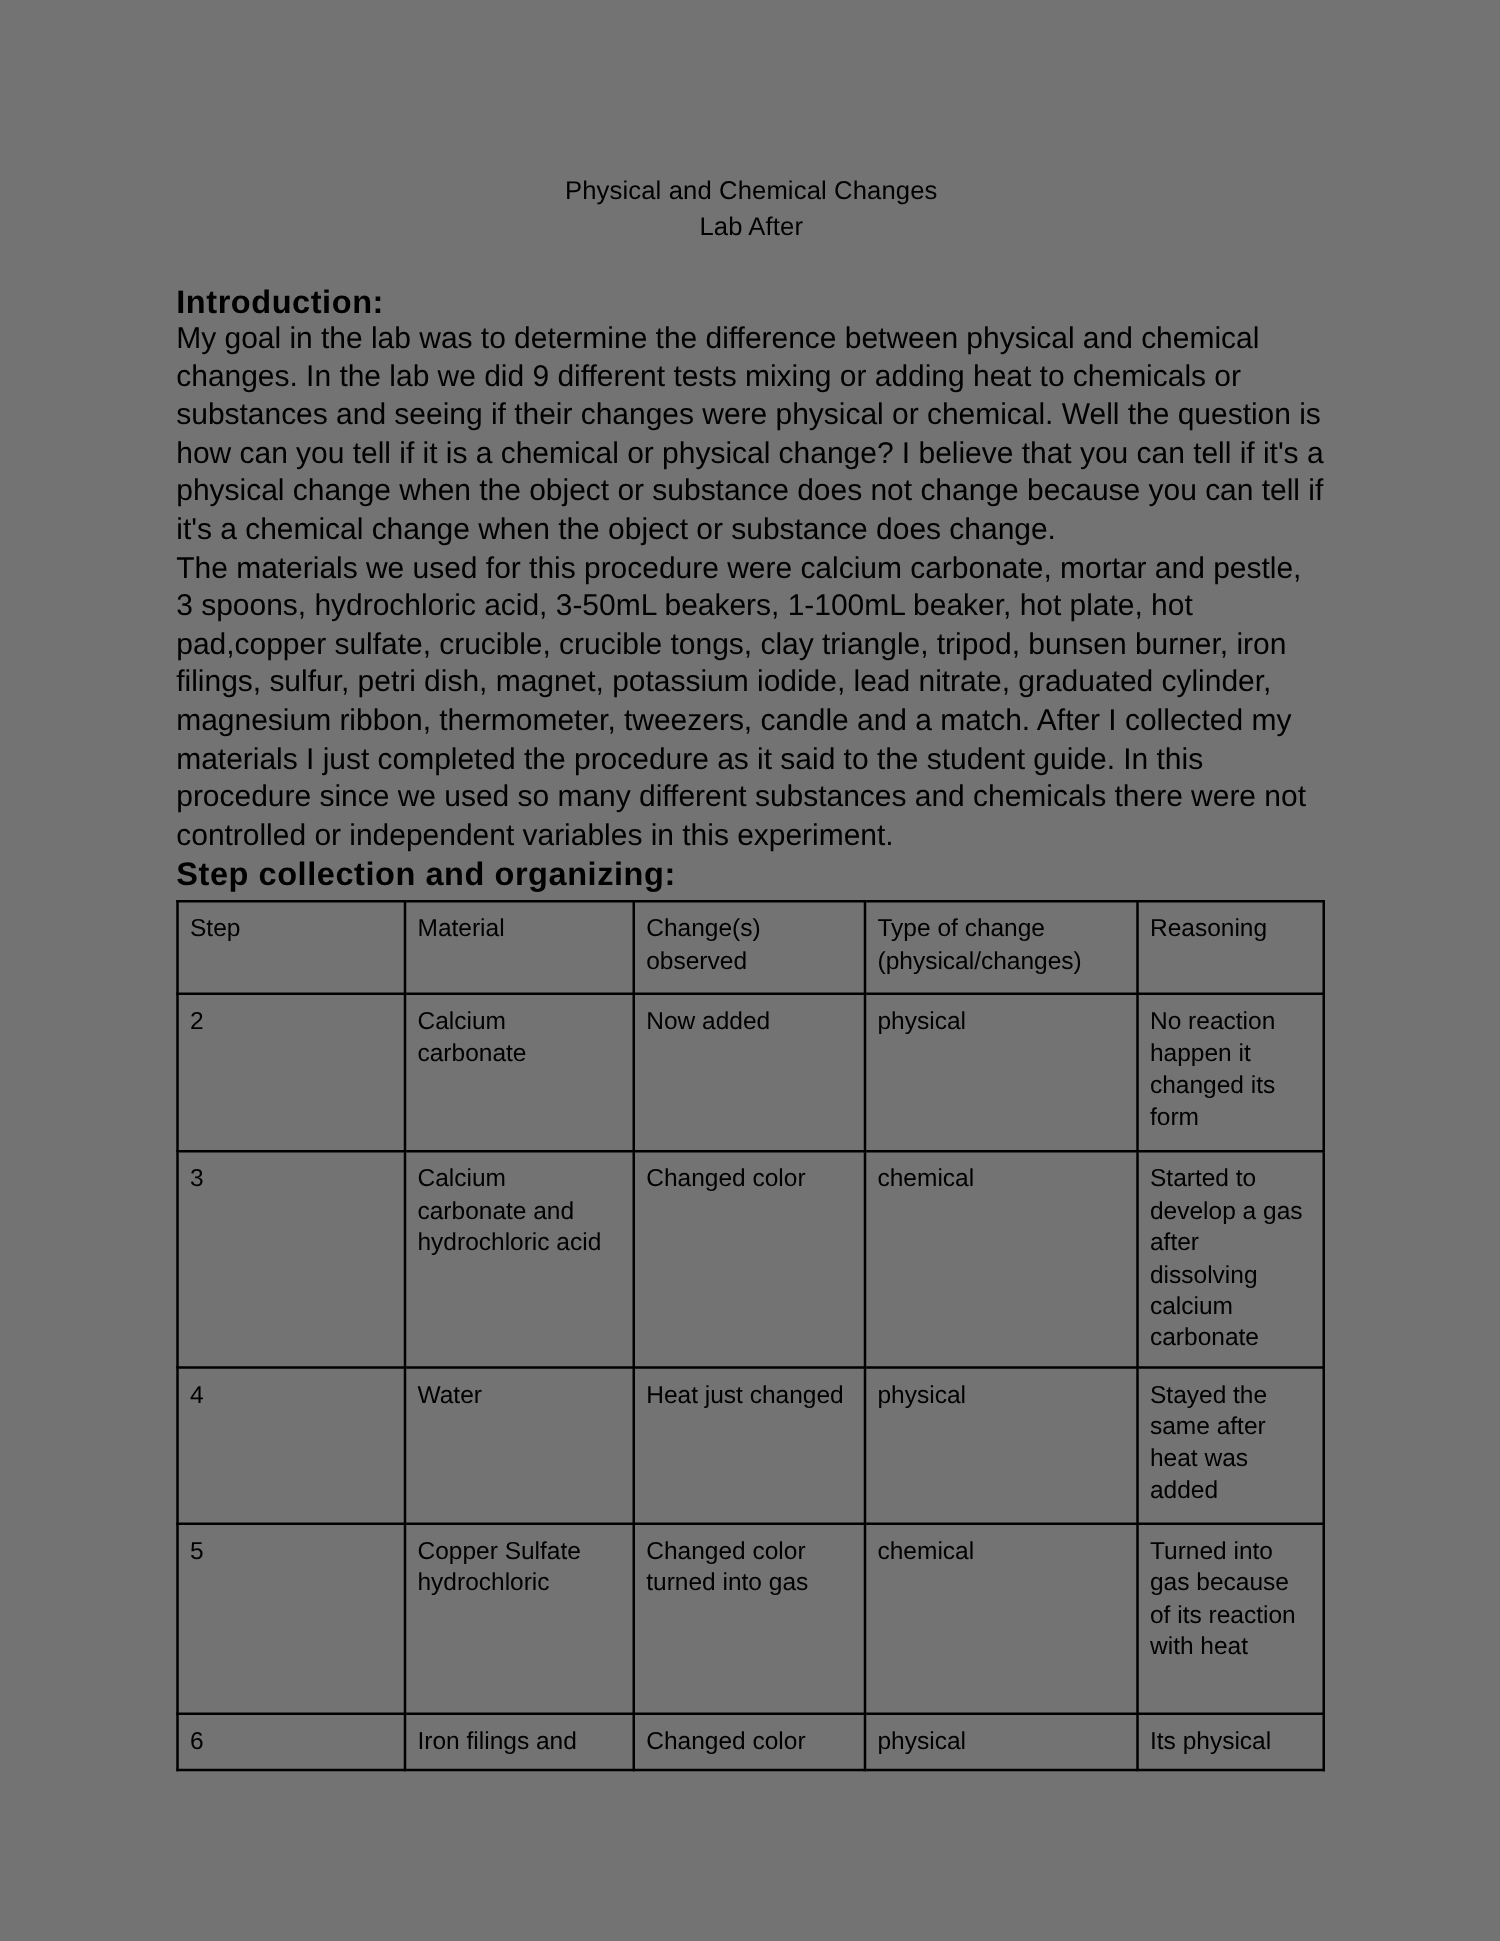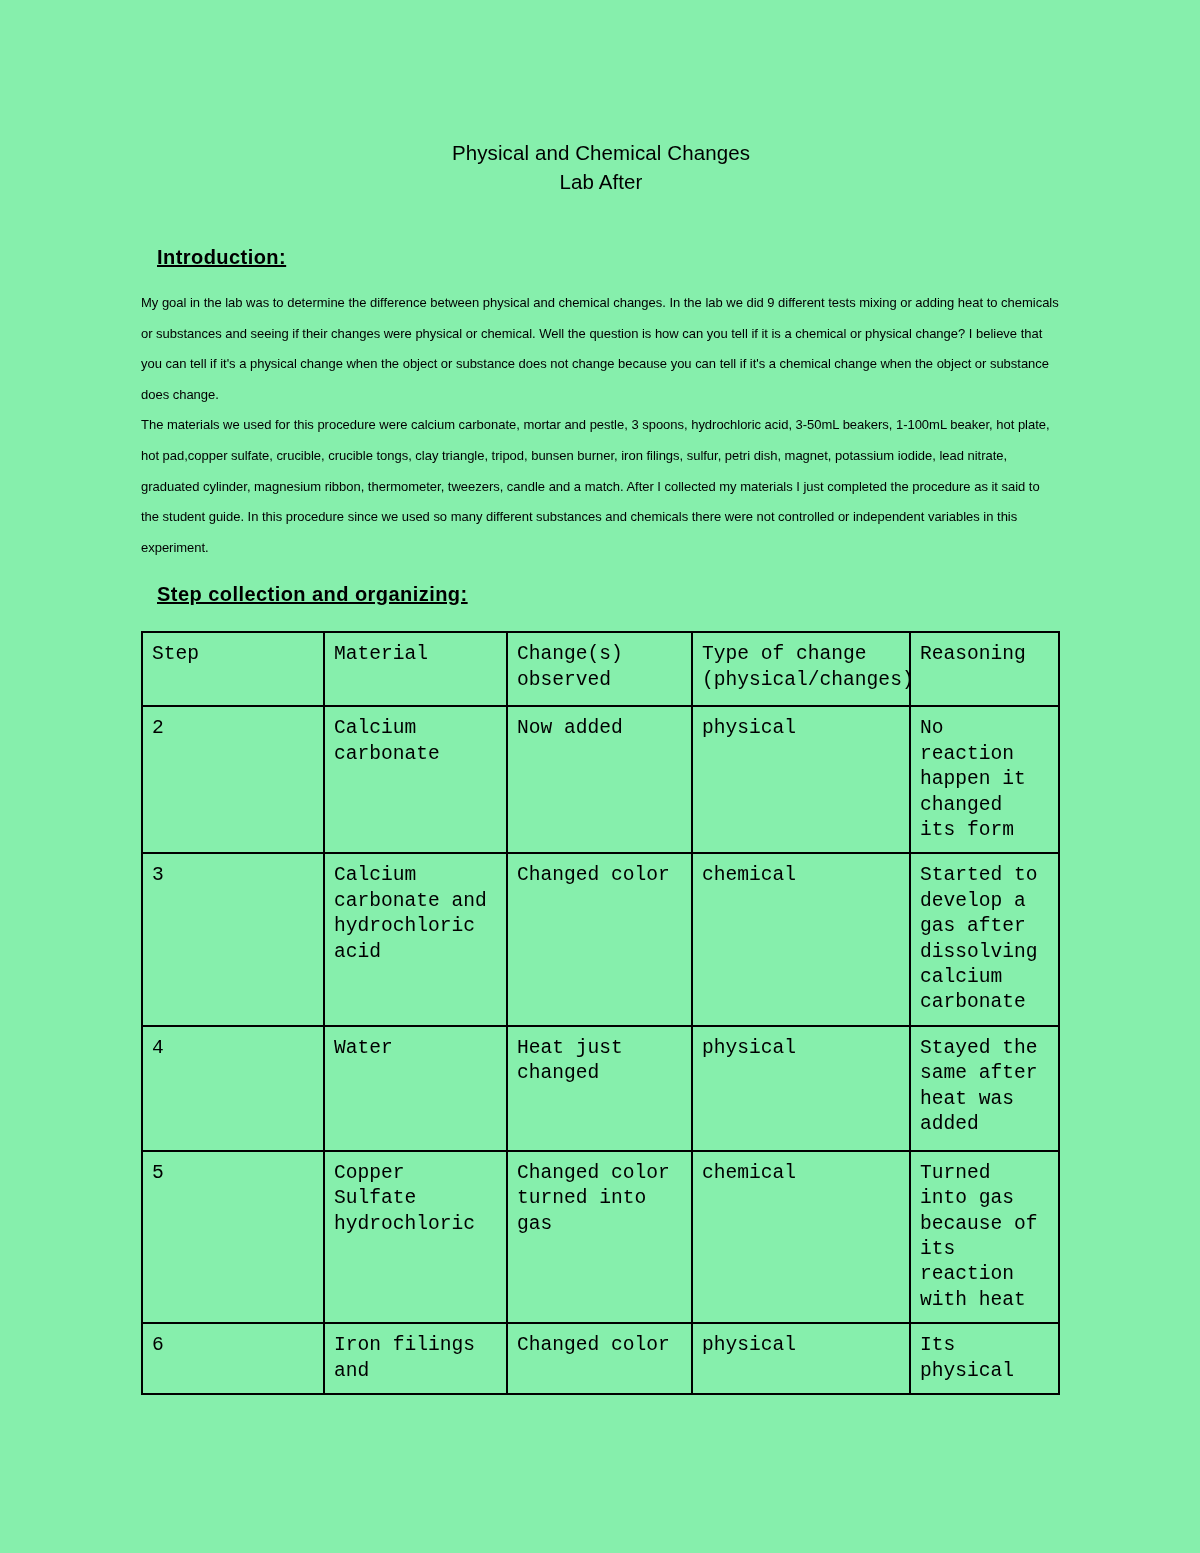--- a/index.html
+++ b/index.html
@@ -8,21 +8,21 @@
     background: #ffffff;
   }
   body {
     font-family: "Liberation Sans", sans-serif;
     color: #000000;
   }
   .page {
     position: relative;
     width: 1200px;
     height: 1553px;
-    background: #86efac;
+    background: #737373;
     overflow: hidden;
     box-sizing: border-box;
   }
   .content {
     position: absolute;
     left: 141px;
     top: 138px;
     width: 920px;
   }
   .doc-title {
@@ -30,40 +30,38 @@
     font-size: 20.5px;
     line-height: 29px;
     font-weight: normal;
     margin: 0;
     letter-spacing: 0.1px;
   }
   .title-gap {
     height: 30px;
   }
   .heading {
-    font-size: 20px;
+    font-size: 26px;
     line-height: 30px;
     font-weight: bold;
     letter-spacing: 0.45px;
-    margin: 16px;
-    text-decoration: underline;
+    margin: 0;
   }
   .para {
-    font-size: 13px;
+    font-size: 24px;
     line-height: 30.6px;
     margin: 0;
     text-align: left;
     letter-spacing: -0.02px;
   }
   table.data-table {
     border-collapse: collapse;
     width: 917px;
     table-layout: fixed;
-    margin-top: 22px;
-    font-family: Liberation Mono, monospace;
+    margin-top: 6px;
   }
   table.data-table td,
   table.data-table th {
     border: 2px solid #000000;
     vertical-align: top;
     padding: 9px 9px 9px 9px;
     font-size: 19.6px;
     line-height: 25.4px;
     font-weight: normal;
     text-align: left;

